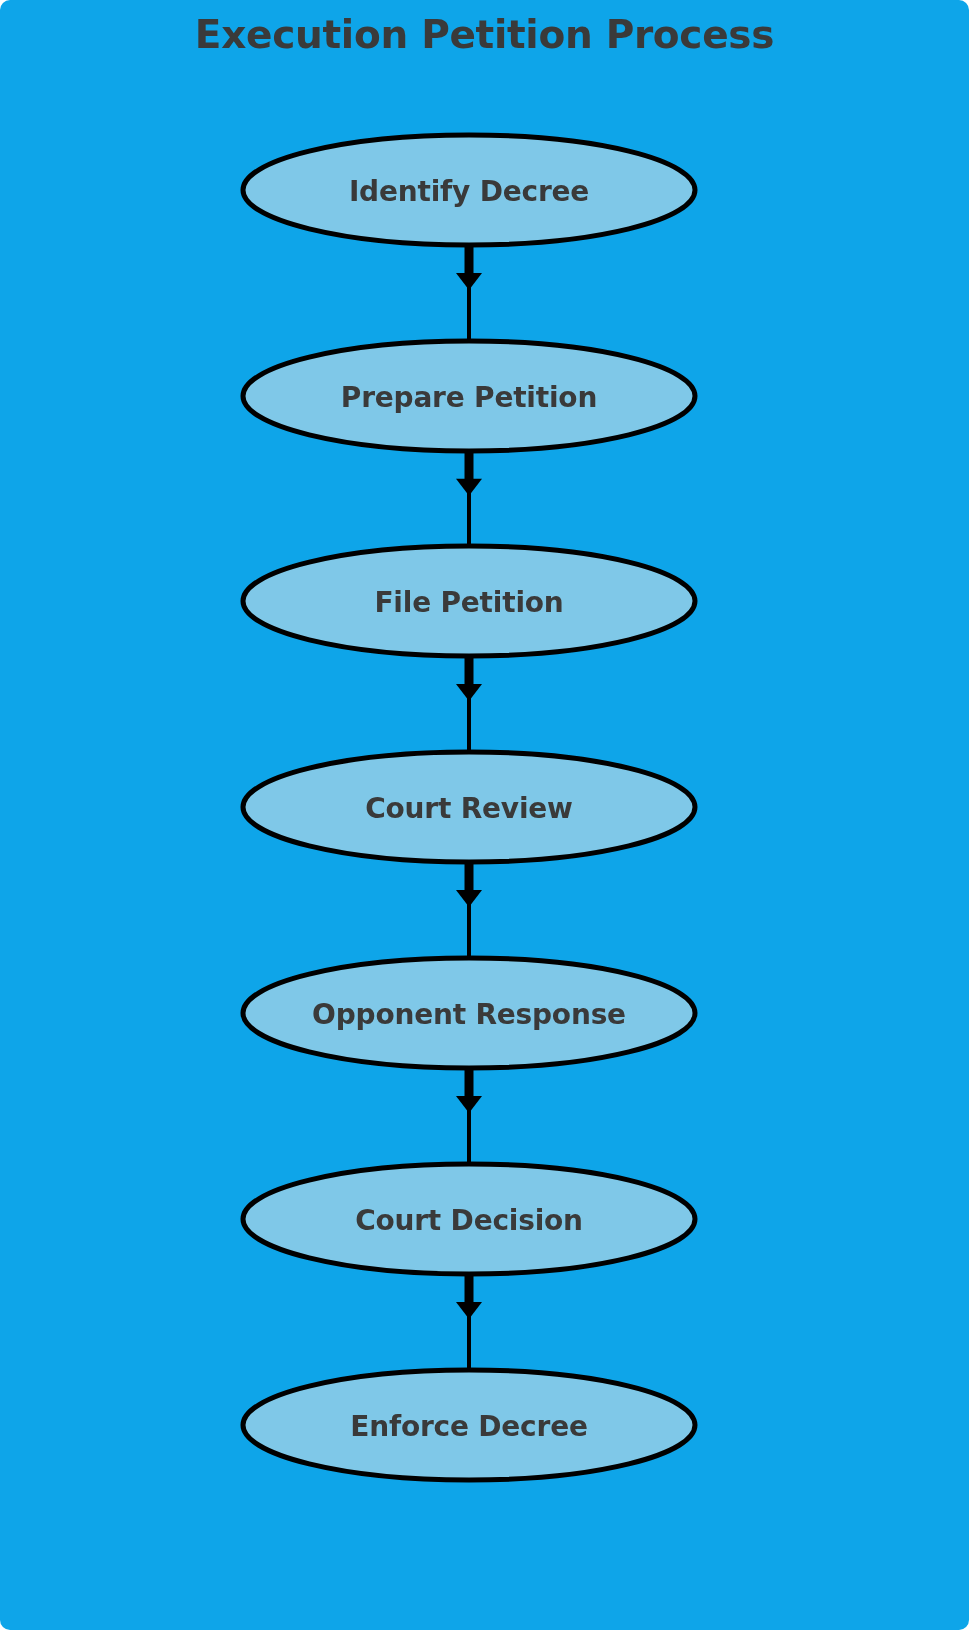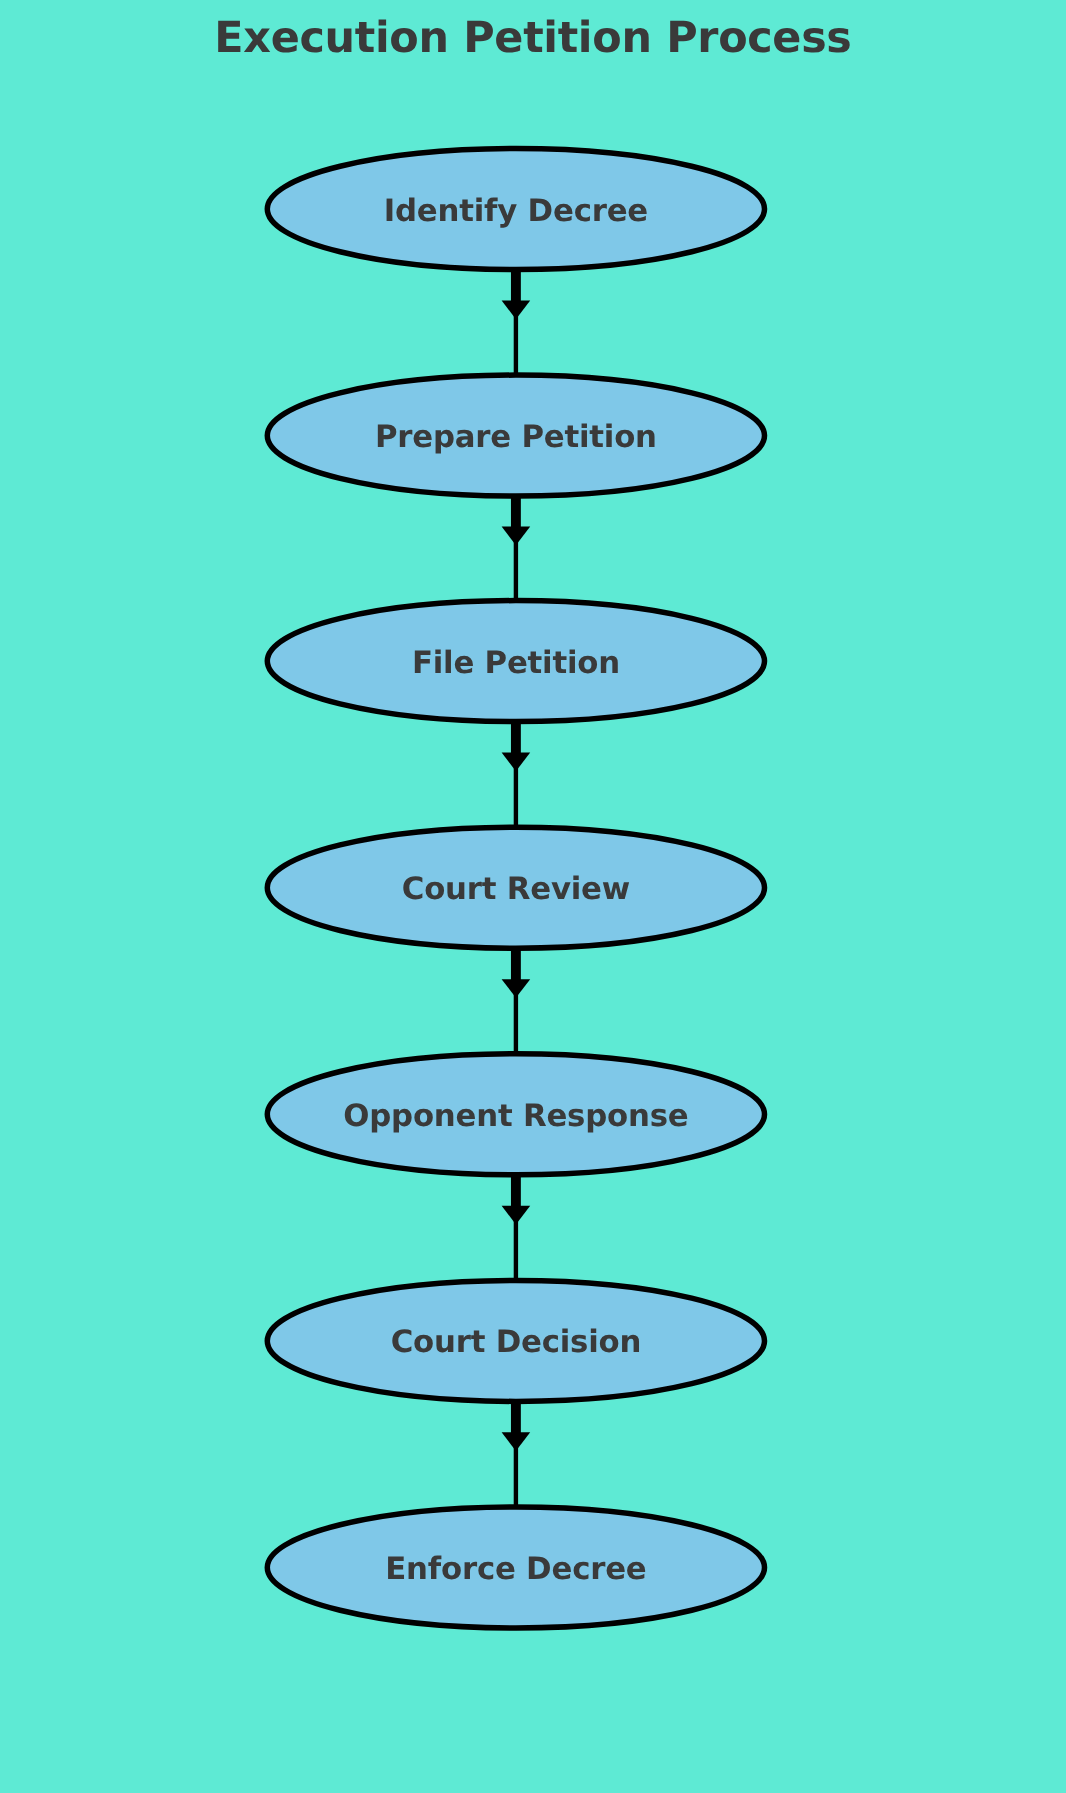--- a/index.html
+++ b/index.html
@@ -11,21 +11,22 @@
   body {
     width: 969px;
     height: 1630px;
     overflow: hidden;
     font-family: "DejaVu Sans", "Liberation Sans", sans-serif;
   }
   #canvas {
     position: relative;
     width: 969px;
     height: 1630px;
-    background: #5eead4;
+    background: #0ea5e9;
+    border-radius: 10px;
   }
   #diagram-title {
     position: absolute;
     left: 0;
     top: 14px;
     width: 969px;
     text-align: center;
     font-size: 39px;
     font-weight: bold;
     color: #3a3a3a;

